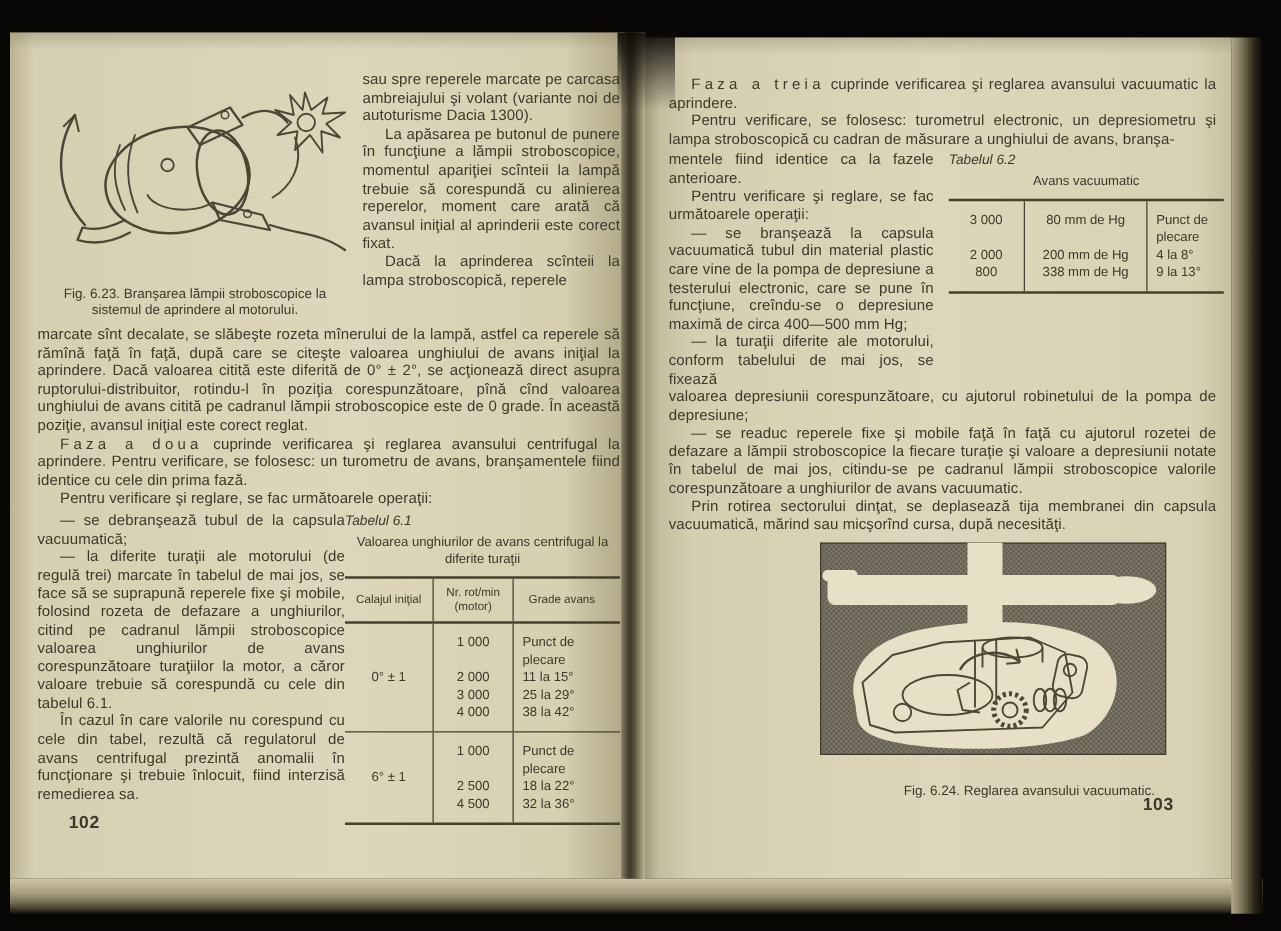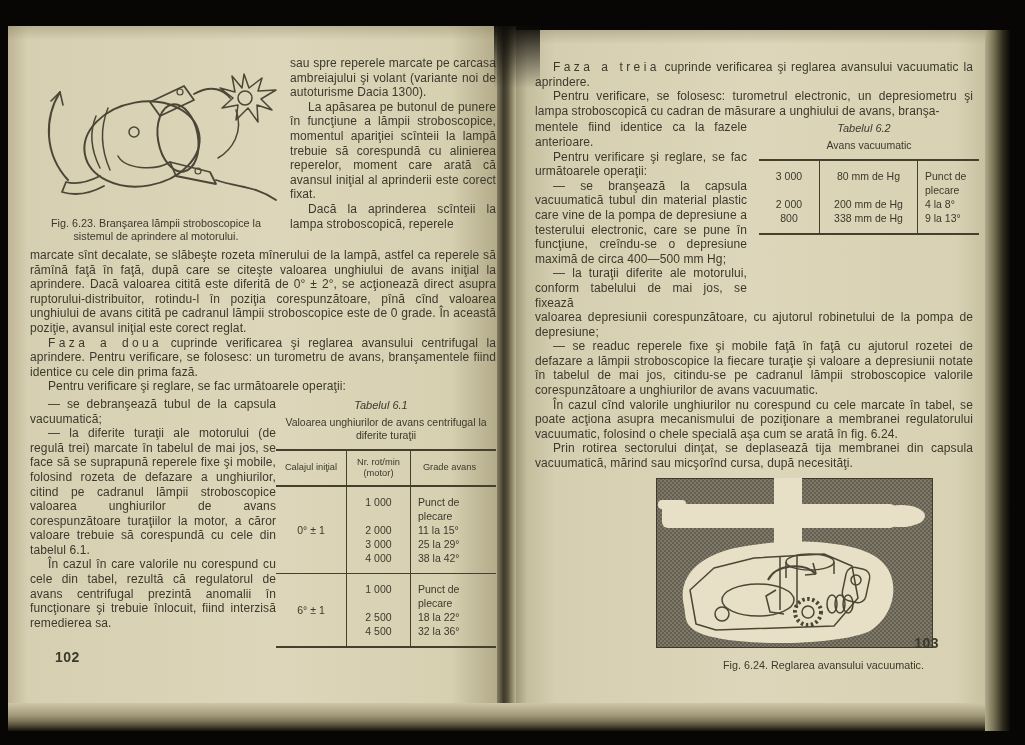--- a/index.html
+++ b/index.html
@@ -48,22 +48,22 @@
   .spaced { letter-spacing:3.4px; }
 
   .row1 { display:flex; gap:8px; }
   .fig623 { width:252px; flex:0 0 auto; margin:0; padding-top:2px; }
   .colA { flex:1; }
   .fw { margin-top:5px; }
   .row2 { display:flex; gap:0; margin-top:3px; }
   .colB { width:246px; flex:0 0 auto; }
   .tblwrap { flex:1; padding-top:2px; }
 
-  .fig-caption { font-size:10.8px; line-height:13px; text-align:center; margin-top:7px; color:#3c392c; }
-  .tbl-caption { font-style:italic; text-align:center; font-size:11px; padding-right:10px; margin-bottom:5px; }
+  .fig-caption { font-size:10.8px; line-height:13px; text-align:center; margin-top:18px; color:#3c392c; }
+  .tbl-caption { font-style:italic; text-align:left; font-size:11px; padding-right:10px; margin-bottom:5px; }
   .tbl-title { text-align:center; font-size:10.5px; line-height:13px; margin:0 2px 7px 2px; }
   .btable { border-top:2px solid #45402d; border-bottom:2px solid #45402d; font-size:10.5px; }
   .brow { display:flex; }
   .bc { box-sizing:border-box; }
   .bc + .bc { border-left:1px solid #45402d; }
   .bhead { border-bottom:2px solid #45402d; }
   .bhead .bc { display:flex; align-items:center; justify-content:center; text-align:center;
                font-size:9.3px; line-height:11px; padding:6px 3px; }
   .bgroup + .bgroup { border-top:1px solid #45402d; }
   .bgroup .bc { padding:8px 4px; }
@@ -232,21 +232,20 @@
                 <div class="tl">9 la 13°</div>
               </div>
             </div>
           </div>
         </div>
       </div>
 
       <div class="body-text">
         <p class="noindent">valoarea depresiunii corespunzătoare, cu ajutorul robinetului de la pompa de depresiune;</p>
         <p>— se readuc reperele fixe şi mobile faţă în faţă cu ajutorul rozetei de defazare a lămpii stroboscopice la fiecare turaţie şi valoare a depresiunii notate în tabelul de mai jos, citindu-se pe cadranul lămpii stroboscopice valorile corespunzătoare a unghiurilor de avans vacuumatic.</p>
-        <p>În cazul cînd valorile unghiurilor nu corespund cu cele marcate în tabel, se poate acţiona asupra mecanismului de poziţionare a membranei regulatorului vacuumatic, folosind o chele specială aşa cum se arată în fig. 6.24.</p>
         <p>Prin rotirea sectorului dinţat, se deplasează tija membranei din capsula vacuumatică, mărind sau micşorînd cursa, după necesităţi.</p>
       </div>
 
       <figure class="fig624wrap" style="margin-top:7px; margin-bottom:0;">
         <svg width="277" height="170" viewBox="0 0 277 170">
           <defs>
             <pattern id="ht" width="4" height="4" patternUnits="userSpaceOnUse">
               <rect width="4" height="4" fill="#7d7867"></rect>
               <circle cx="1" cy="1" r="1" fill="#5b564a"></circle>
               <circle cx="3" cy="3" r="1" fill="#5b564a"></circle>

